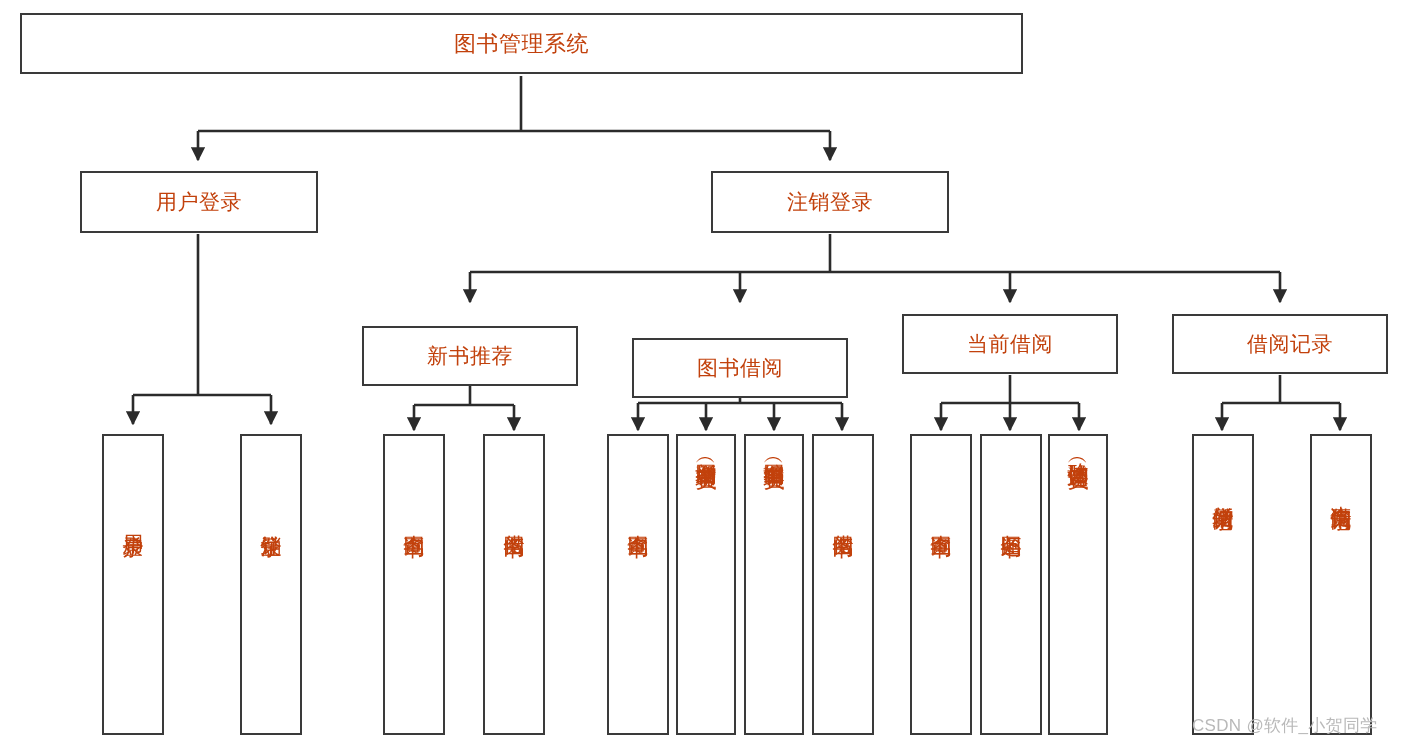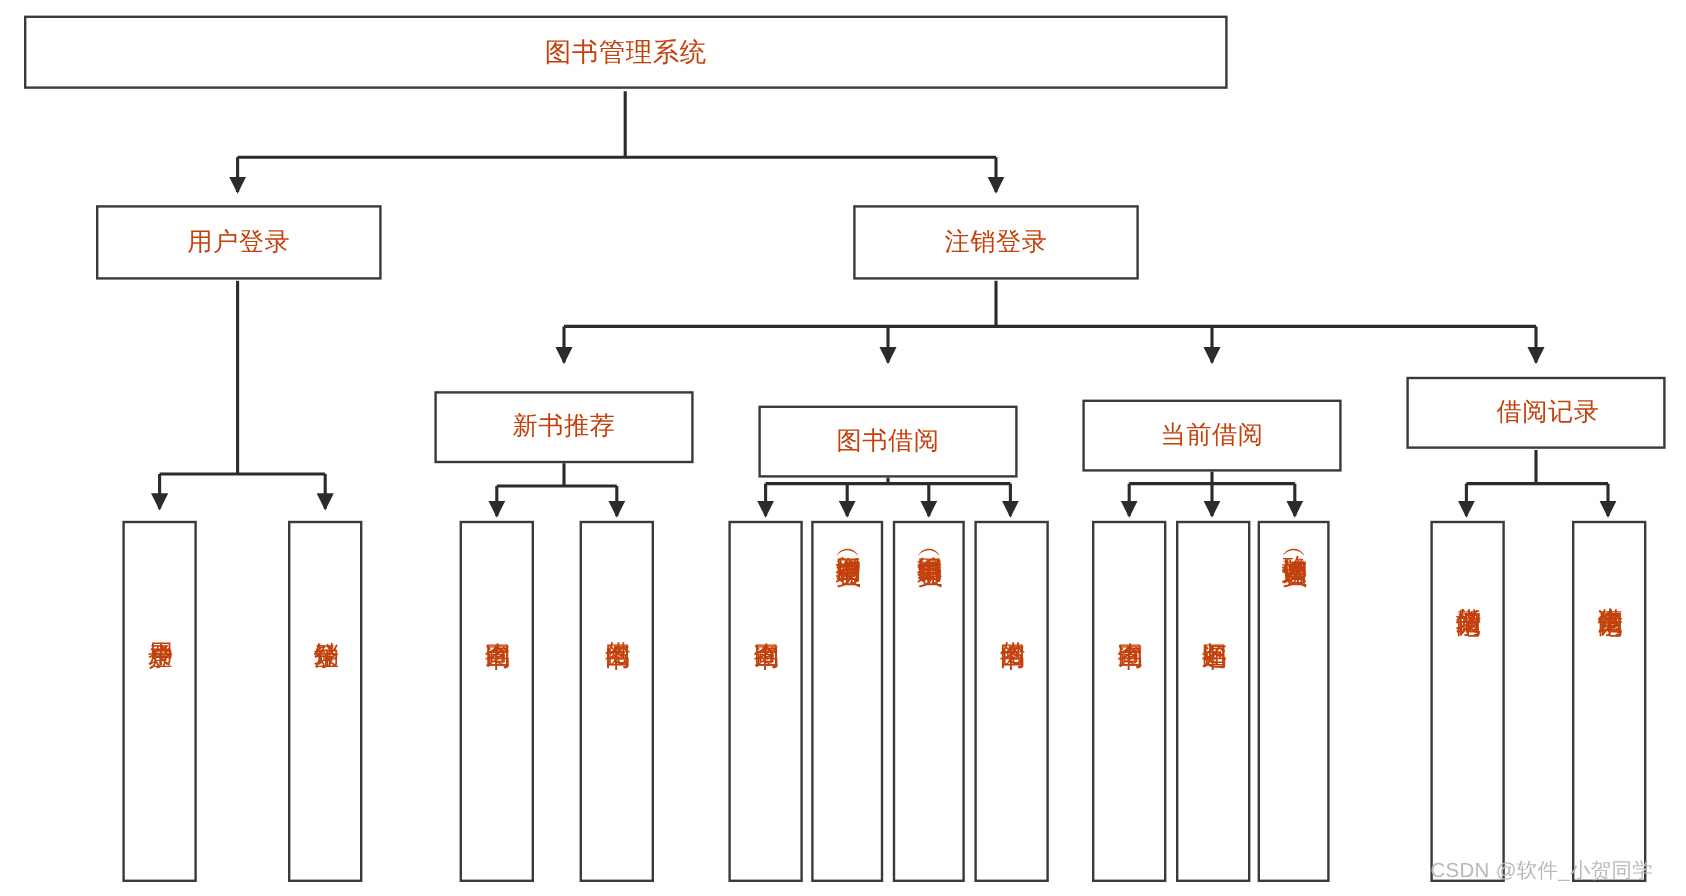--- a/index.html
+++ b/index.html
@@ -142,21 +142,21 @@
   <div class="node h" style="left:711px; top:171px; width:238px; height:62px;">
     <span class="node-label">注销登录</span>
   </div>
 
   <div class="node h" style="left:362px; top:326px; width:216px; height:60px;">
     <span class="node-label">新书推荐</span>
   </div>
   <div class="node h" style="left:632px; top:314px; width:216px; height:60px;margin-top:24px;">
     <span class="node-label">图书借阅</span>
   </div>
-  <div class="node h" style="left:902px; top:314px; width:216px; height:60px;margin-top:19px;">
+  <div class="node h" style="left:902px; top:314px; width:216px; height:60px;">
     <span class="node-label">当前借阅</span>
   </div>
   <div class="node h" style="left:1172px; top:314px; width:216px; height:60px;padding-left:20px;">
     <span class="node-label">借阅记录</span>
   </div>
 
   <div class="node v" style="left:102px; top:434px; width:62px; height:301px; padding-top:82px;">
     <span class="node-label">用户登录</span>
   </div>
   <div class="node v" style="left:240px; top:434px; width:62px; height:301px; padding-top:82px;">

